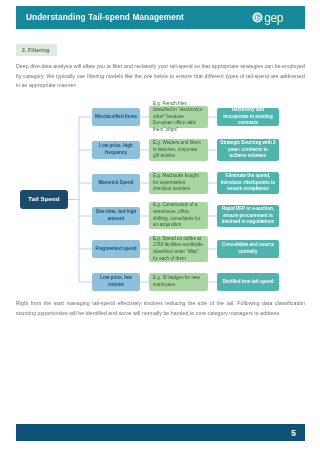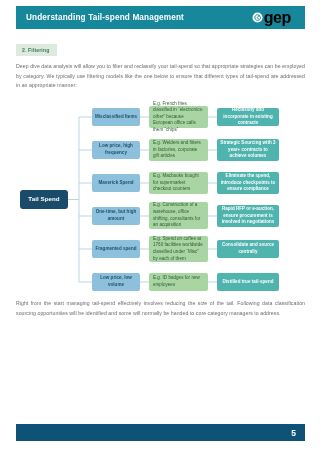--- a/index.html
+++ b/index.html
@@ -19,40 +19,40 @@
   .header-bar {
     position: absolute;
     left: 16px;
     top: 6px;
     width: 289px;
     height: 23px;
     background: #17879b;
     display: flex;
     align-items: center;
     justify-content: space-between;
-    padding: 0 14px 0 10px;
+    padding: 0 22px 0 10px;
     box-sizing: border-box;
   }
   .header-title {
     color: #ffffff;
     font-size: 8.2px;
     font-weight: bold;
     letter-spacing: 0.15px;
     white-space: nowrap;
   }
   .logo {
     display: flex;
     align-items: center;
     gap: 1px;
   }
   .logo-mark { display: block; }
   .logo-word {
-    color: #000000;
-    font-size: 16px;
-    font-weight: bold;
+    color: #fef9c3;
+    font-size: 12px;
+    font-weight: normal;
     letter-spacing: -0.4px;
     line-height: 1;
   }
 
   
   .section-tag {
     position: absolute;
     left: 16px;
     top: 44px;
     background: #dfeadf;

